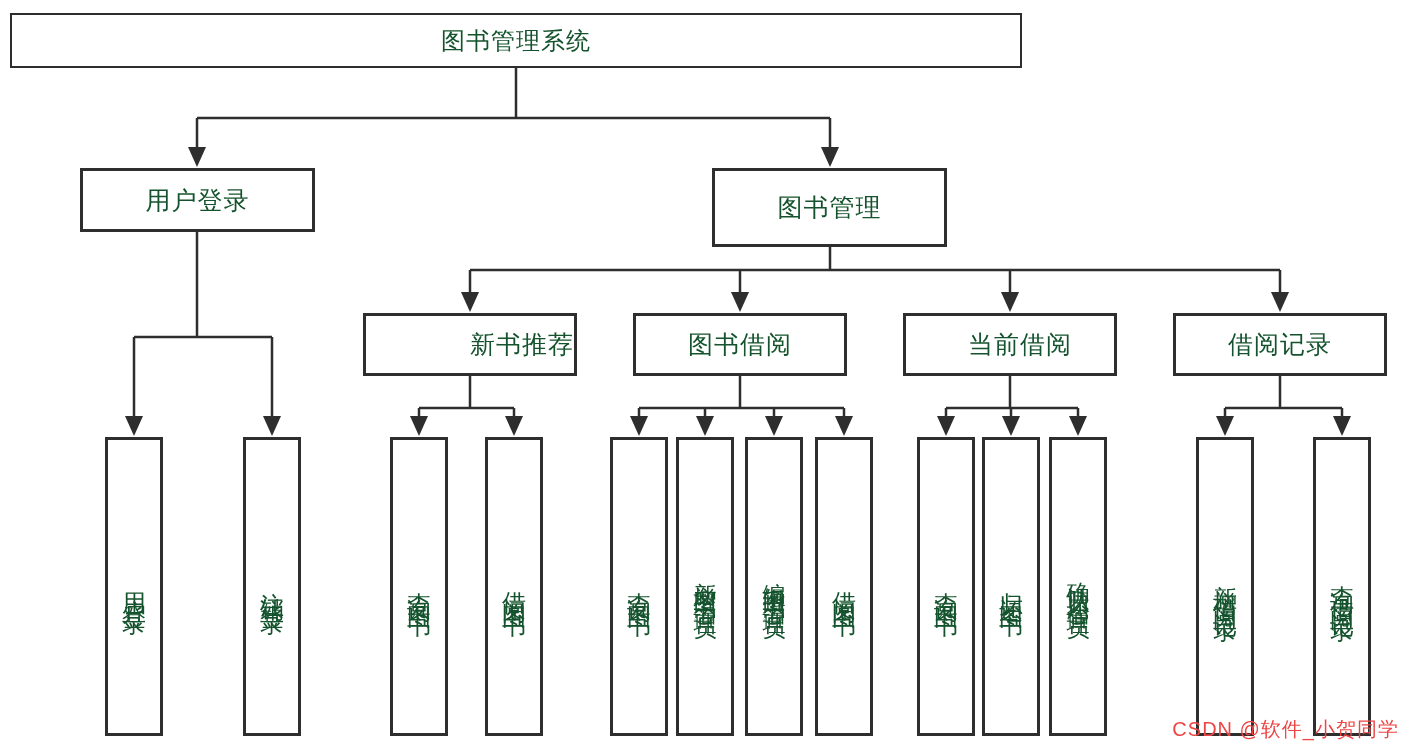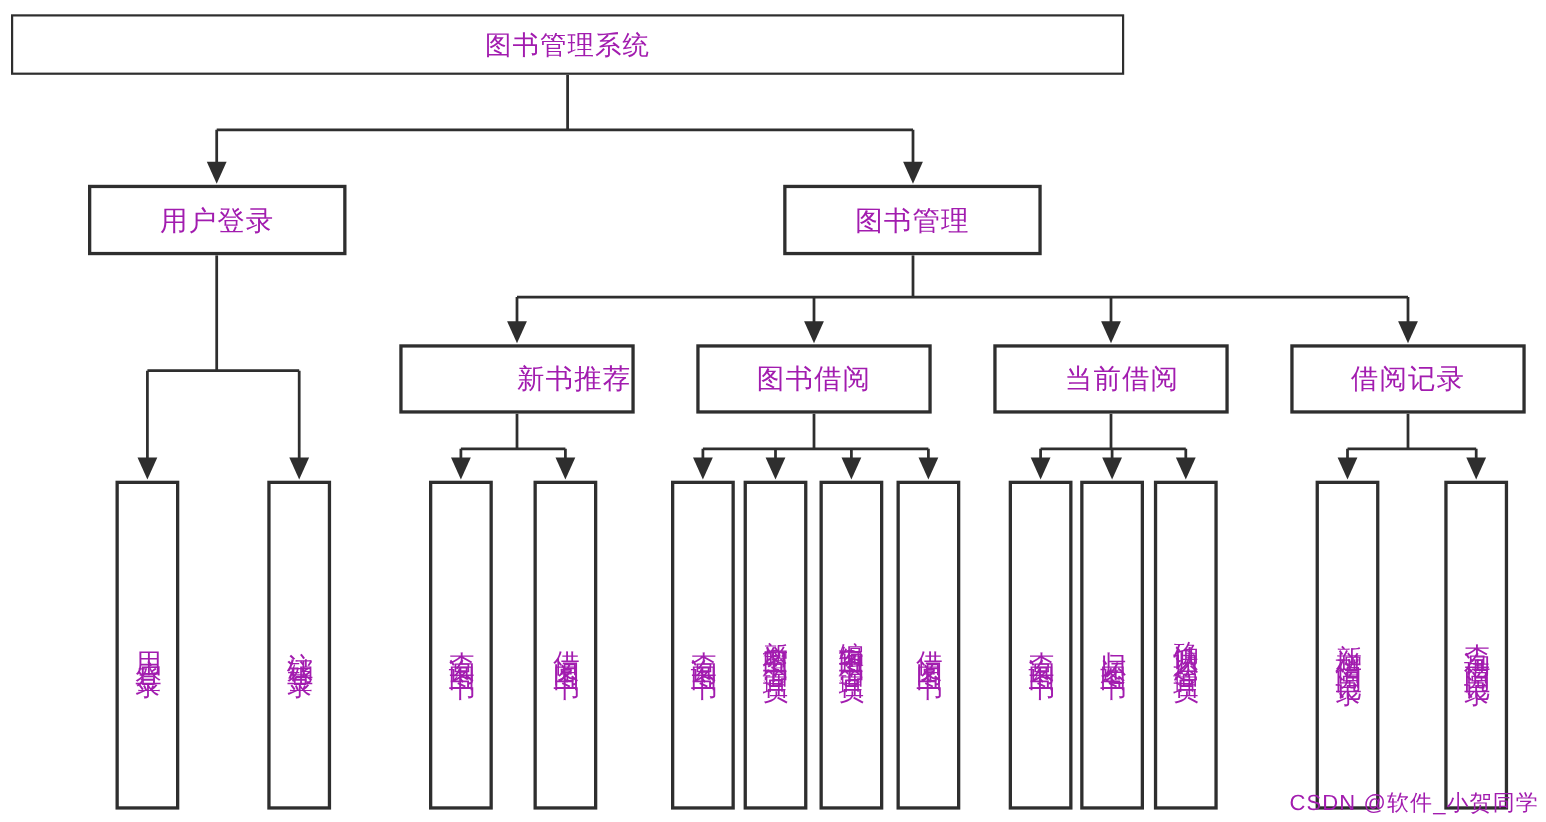--- a/index.html
+++ b/index.html
@@ -21,32 +21,32 @@
     top: 0;
   }
   .box {
     position: absolute;
     box-sizing: border-box;
     background: #ffffff;
     border: 3px solid #2e2e2e;
     display: flex;
     align-items: center;
     justify-content: center;
-    color: #a21caf;
+    color: #14532d;
     font-size: 25px;
     letter-spacing: 1px;
     white-space: nowrap;
   }
   .root-box {
     left: 10px; top: 13px; width: 1012px; height: 55px;
     border-width: 2px;
     font-size: 24px;
   }
   .l2-login   { left: 80px;  top: 168px; width: 235px; height: 64px; }
-  .l2-manage  { left: 712px; top: 168px; width: 235px; height: 64px; }
+  .l2-manage  { left: 712px; top: 168px; width: 235px; height: 79px; }
   .l3 { top: 313px; width: 214px; height: 63px; }
   .l3-recommend { left: 363px; justify-content: flex-end; }
   .l3-borrow    { left: 633px; }
   .l3-current   { left: 903px; padding-left: 20px; }
   .l3-records   { left: 1173px; }
   .leaf {
     top: 437px;
     width: 58px;
     height: 299px;
     font-size: 24px;
@@ -182,14 +182,14 @@
     <span class="v-label">确认归还（管理员）</span>
   </div>
 
   <div class="box leaf leaf-12">
     <span class="v-label">新增借阅记录</span>
   </div>
   <div class="box leaf leaf-13">
     <span class="v-label">查询借阅记录</span>
   </div>
 
-  <div class="watermark" style="color: #a21caf; margin-left: 28px;">CSDN @软件_小贺同学</div>
+  <div class="watermark" style="color: #ef4444; margin-left: 28px;">CSDN @软件_小贺同学</div>
 </div>
 
 </body></html>

